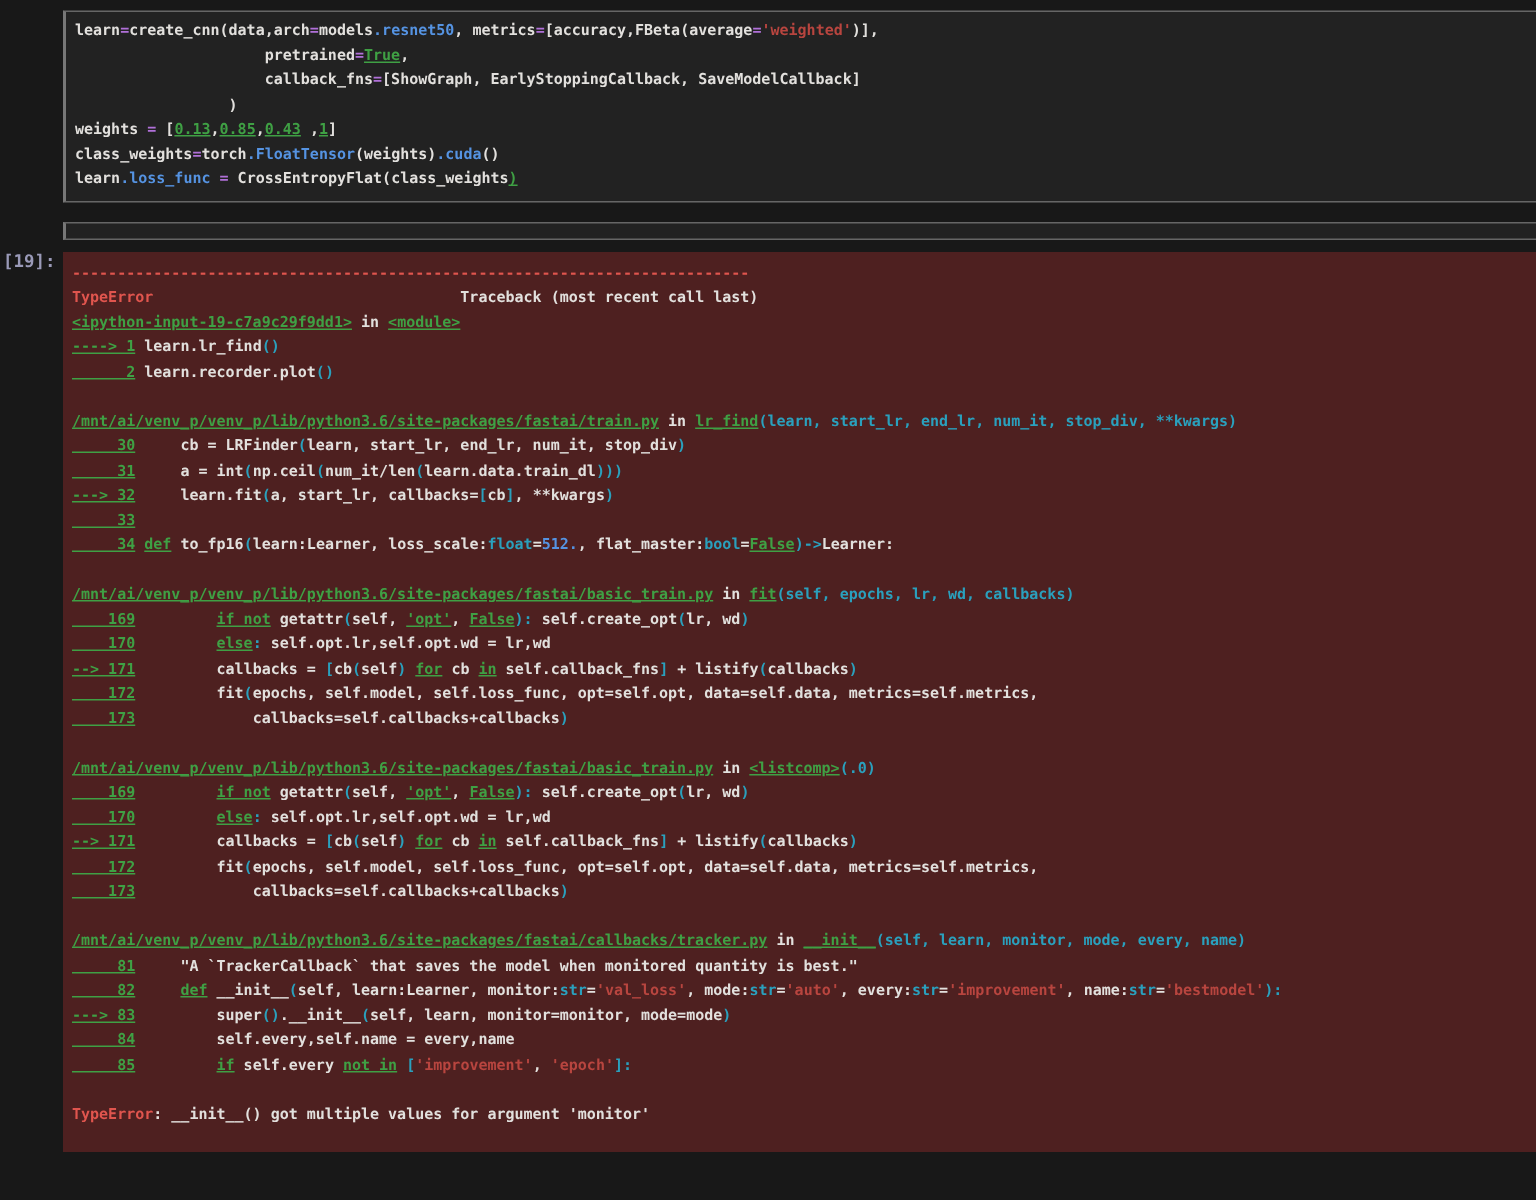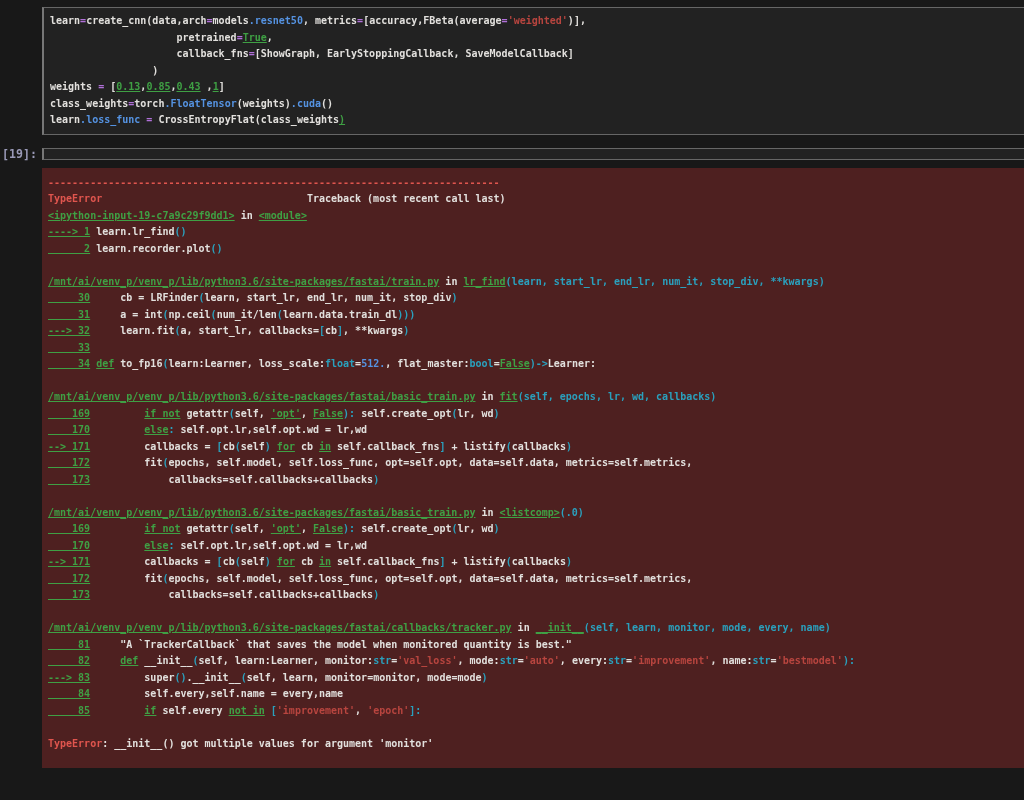--- a/index.html
+++ b/index.html
@@ -1,19 +1,19 @@
 <!DOCTYPE html>
 <html><head>
 <meta charset="utf-8">
 <style>
   html,body{margin:0;padding:0;background:#181818;}
   body{width:1024px;height:800px;overflow:hidden;font-family:"DejaVu Sans Mono","Liberation Mono",monospace;}
   .page{position:relative;width:1024px;height:800px;}
   .gutter-prompt{
-    position:absolute;left:2px;top:140px;width:38px;
+    position:absolute;left:2px;top:160px;width:38px;
     font-size:11.6px;font-weight:bold;color:#9a9ab8;
     font-family:"DejaVu Sans Mono","Liberation Mono",monospace;
   }
   .cell{
     margin-left:42px;background:#222222;
     border-top:1px solid #666;border-bottom:1px solid #666;border-left:2px solid #777;border-right:none;
     padding:5px 6px;
   }
   .cell-1{margin-top:7px;}
   .cell-2{margin-top:13px;}

